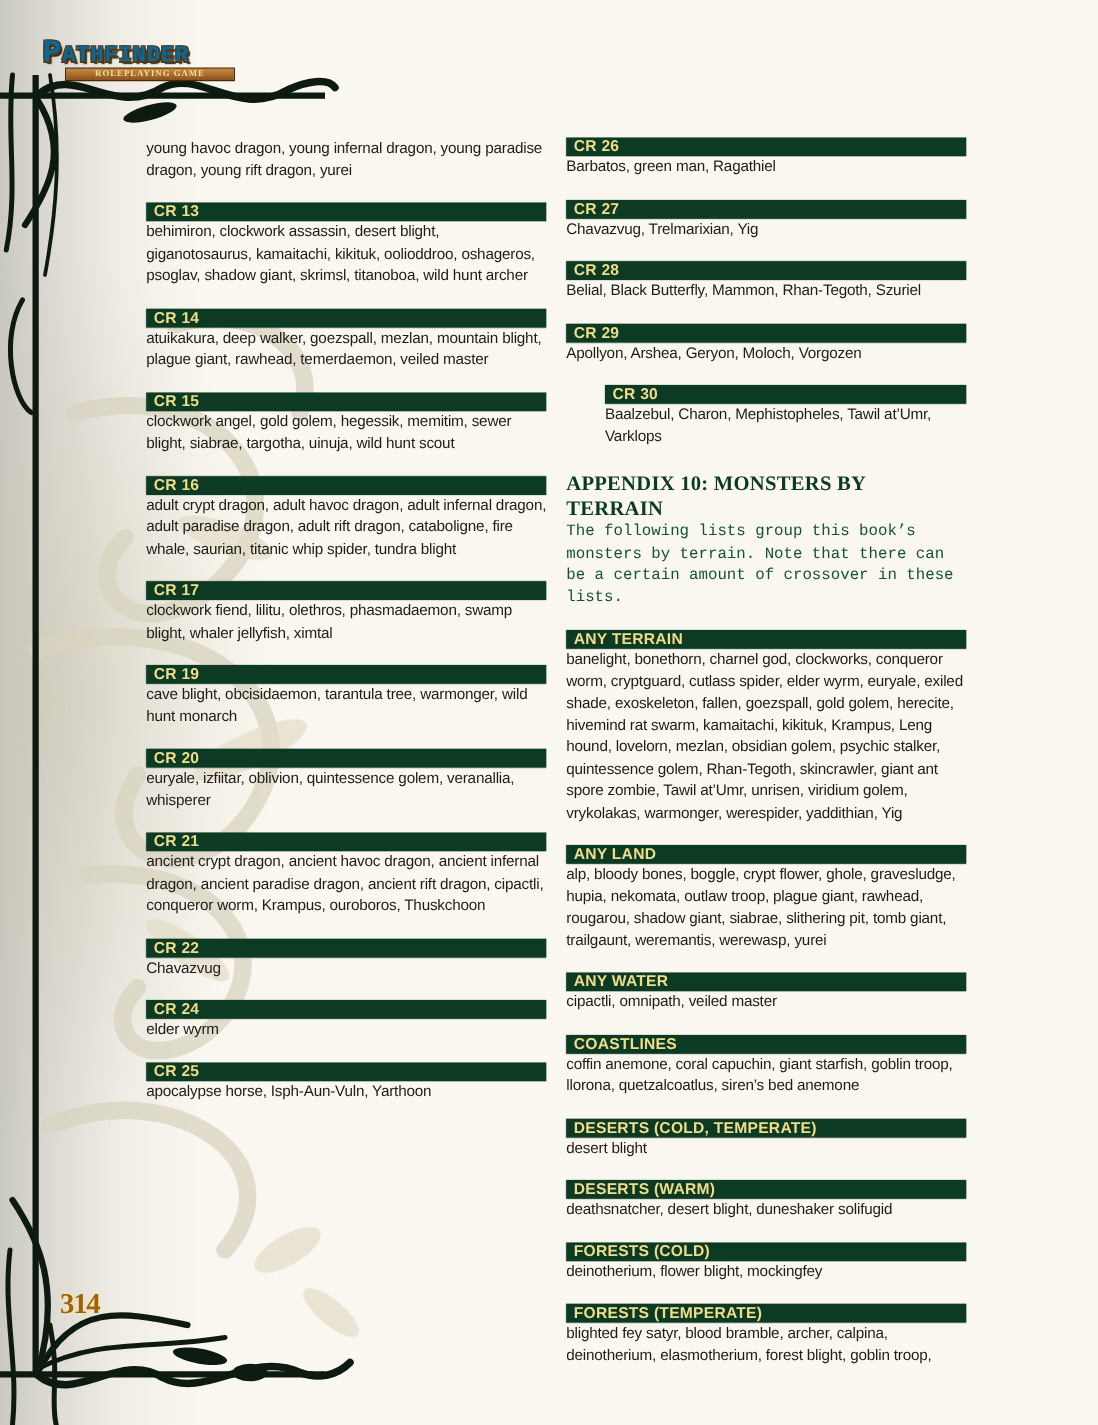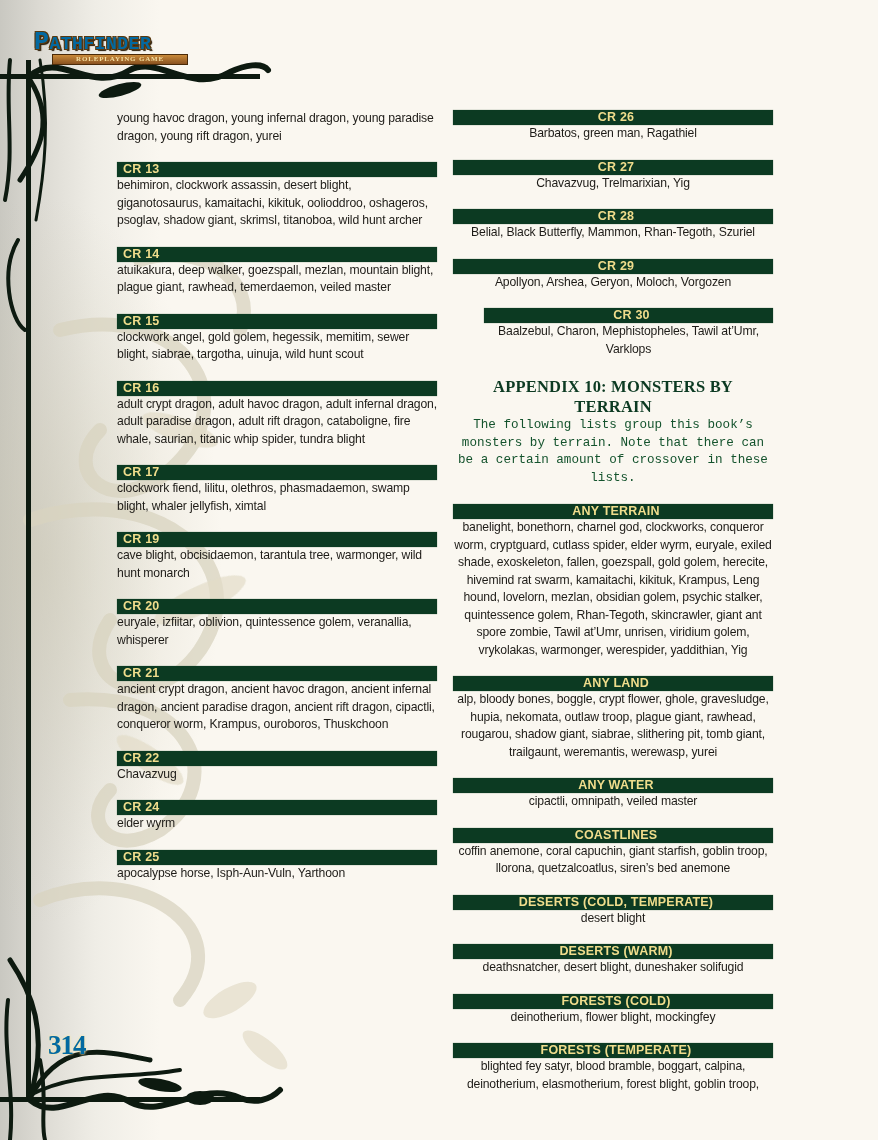--- a/index.html
+++ b/index.html
@@ -29,27 +29,27 @@
   }
   .logo-sub {
     position:absolute; left:18px; top:24px; height:9px; width:134px;
     background:linear-gradient(#c98a3a,#8a5220); border:1px solid #4a2a08;
     color:#f4dea0; font-family:"Liberation Serif", serif; font-weight:bold; font-size:7px;
     line-height:9px; text-align:center; letter-spacing:0.8px;
   }
 
   .page-number {
     position:absolute; left:48px; top:1030px; font-family:"Liberation Serif", serif; font-weight:bold;
-    font-size:27px; color:#0369a1; letter-spacing:-1px;
+    font-size:23px; color:#a16207; letter-spacing:-1px;
     text-shadow: 0 0 3px #f4e6b0, 0 0 2px #f4e6b0;
   }
 
   .column { position:absolute; width:320px; }
   .col-left { left:117px; top:110px; }
-  .col-right { left:453px; top:110px;text-align:center; }
+  .col-right { left:453px; top:110px; }
 
   .intro-text, .entry-text {
     font-size:12.2px; line-height:17.5px; letter-spacing:-0.15px;
     font-family:"Liberation Sans", sans-serif; font-stretch:condensed;
   }
   .section { margin-bottom:17px; }
   .cr-header {
     height:15px; background:#0c3a22; color:#f0dd8c; font-weight:bold;
     font-size:12.5px; line-height:15px; padding-left:6px; letter-spacing:0.2px;
     box-shadow: 0 0 1px #6a8a70;
@@ -217,15 +217,15 @@
   <div class="section">
     <div class="cr-header">DESERTS (WARM)</div>
     <div class="entry-text">deathsnatcher, desert blight, duneshaker solifugid</div>
   </div>
   <div class="section">
     <div class="cr-header">FORESTS (COLD)</div>
     <div class="entry-text">deinotherium, flower blight, mockingfey</div>
   </div>
   <div class="section">
     <div class="cr-header">FORESTS (TEMPERATE)</div>
-    <div class="entry-text">blighted fey satyr, blood bramble, boggart, calpina, deinotherium, elasmotherium, forest blight, goblin troop,</div>
+    <div class="entry-text">blighted fey satyr, blood bramble, archer, calpina, deinotherium, elasmotherium, forest blight, goblin troop,</div>
   </div>
 </div>
 
 </body></html>

